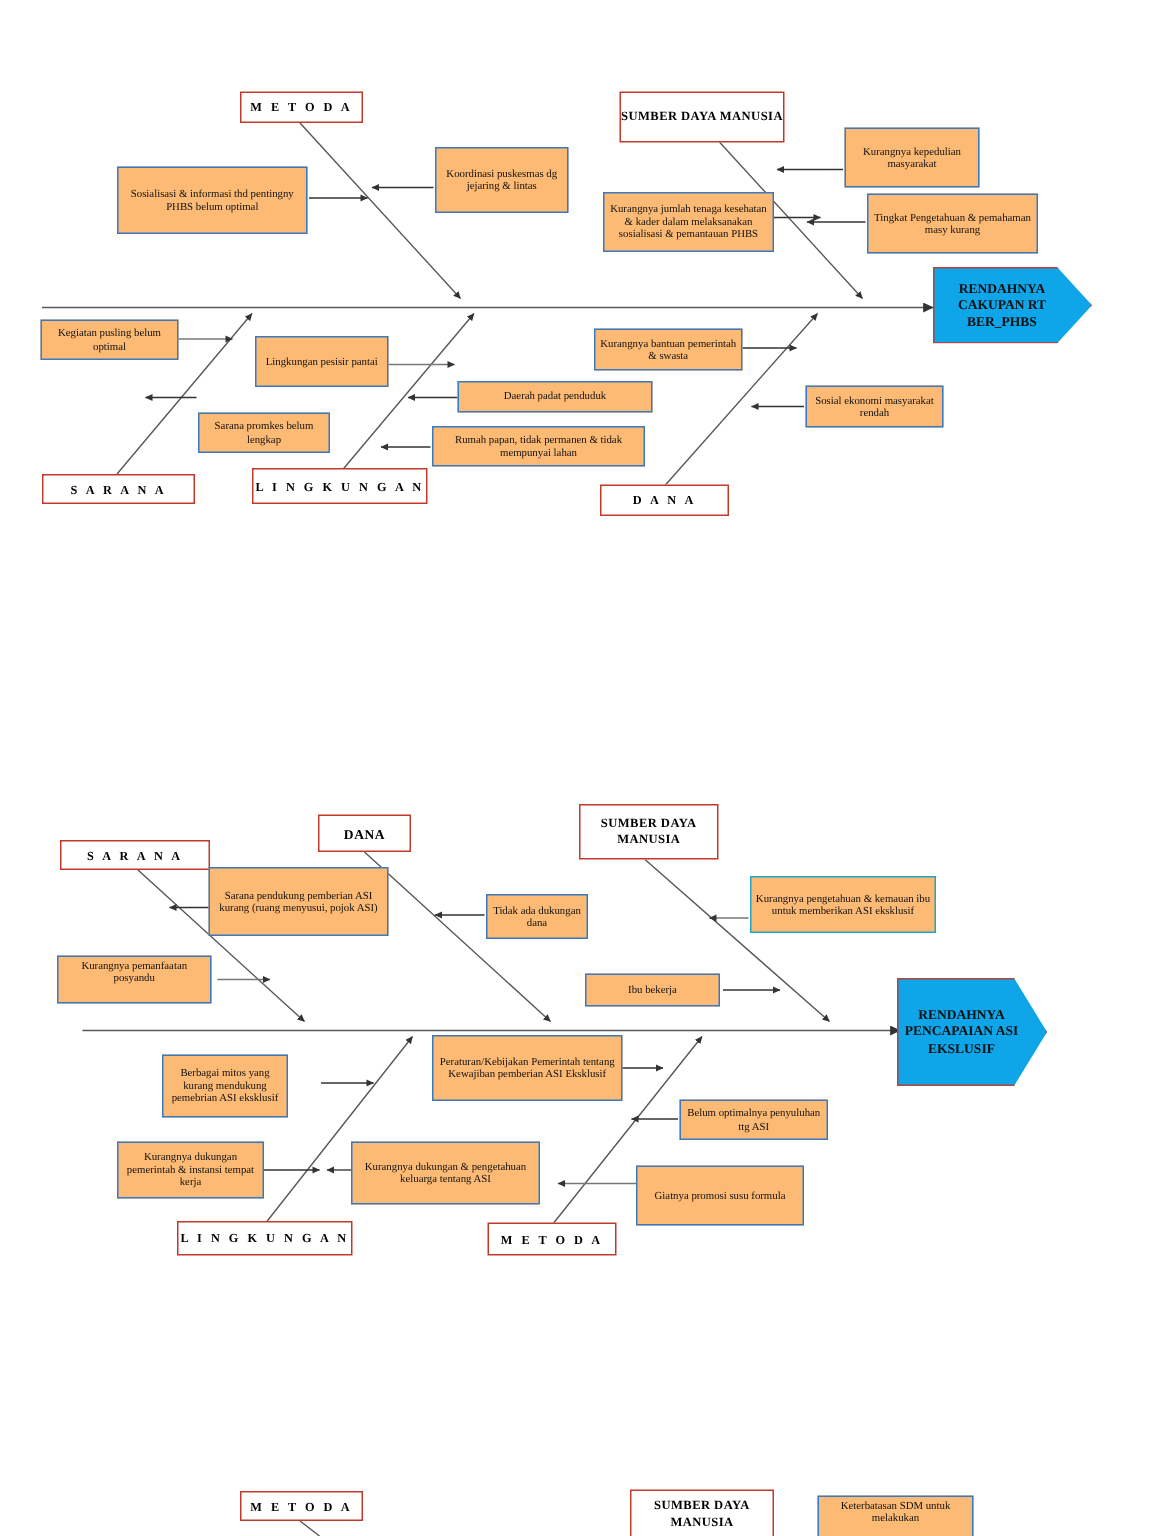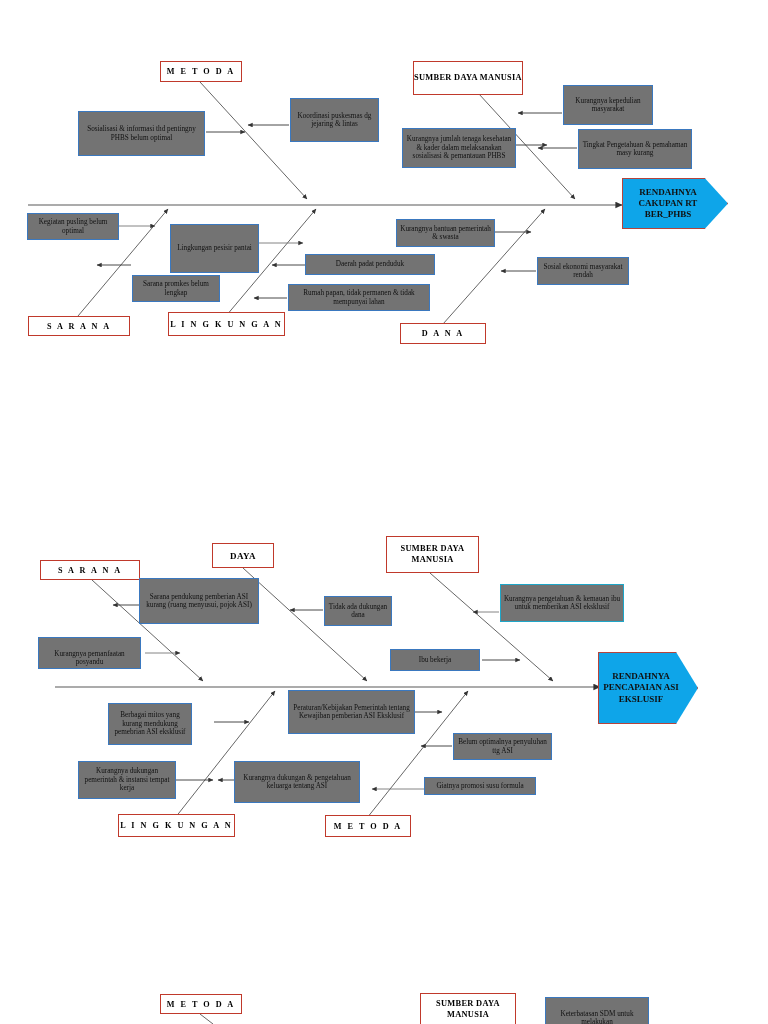--- a/index.html
+++ b/index.html
@@ -8,28 +8,28 @@
     width:768px;height:1024px;position:relative;overflow:hidden;
     font-family:"Liberation Serif","DejaVu Serif",serif;
     color:#000;
   }
   .sheet{position:absolute;left:0;top:0;width:768px;height:1024px;}
   svg.lines{position:absolute;left:0;top:0;width:768px;height:1024px;pointer-events:none;}
 
   
   .cbox{
     position:absolute;box-sizing:border-box;
-    border:1px solid #3a78bf;background:#737373;
+    border:1px solid #3a78bf;background:#fdba74;
     display:flex;align-items:center;justify-content:center;
     text-align:center;line-height:1.18;
     font-size:7.2px;color:#111;padding:1px 2px;overflow:hidden;
   }
   .cbox.thick{border-width:1.6px;}
   .cbox.cyan{border-color:#1fa6c8;border-width:1.3px;}
-  .cbox.clip{align-items:flex-start;padding-top:12px;}
+  .cbox.clip{align-items:flex-start;padding-top:2px;}
 
   
   .cat{
     position:absolute;box-sizing:border-box;
     border:1.3px solid #c0392b;background:#ffffff;
     display:flex;align-items:center;justify-content:center;
     text-align:center;font-weight:bold;color:#000;
     font-size:8.2px;letter-spacing:2.0px;
   }
   .cat.tight{letter-spacing:0.4px;}
@@ -146,40 +146,40 @@
     <div class="cbox thick" style="left:563px;top:85px;width:90px;height:40px;">Kurangnya kepedulian masyarakat</div>
 
     <div class="cbox" style="left:402px;top:128px;width:114px;height:40px;">Kurangnya jumlah tenaga kesehatan &amp; kader dalam melaksanakan sosialisasi &amp; pemantauan PHBS</div>
 
     <div class="cbox thick" style="left:578px;top:129px;width:114px;height:40px;">Tingkat Pengetahuan &amp; pemahaman masy kurang</div>
 
     <div class="cbox" style="left:27px;top:213px;width:92px;height:27px;">Kegiatan pusling belum optimal</div>
 
     <div class="cbox" style="left:132px;top:275px;width:88px;height:27px;">Sarana promkes belum lengkap</div>
 
-    <div class="cbox thick" style="left:170px;top:224px;width:89px;height:49px;">Lingkungan pesisir pantai</div>
+    <div class="cbox thick" style="left:170px;top:224px;width:89px;height:34px;">Lingkungan pesisir pantai</div>
 
     <div class="cbox thick" style="left:305px;top:254px;width:130px;height:21px;">Daerah padat penduduk</div>
 
     <div class="cbox" style="left:288px;top:284px;width:142px;height:27px;">Rumah papan, tidak permanen &amp; tidak mempunyai lahan</div>
 
     <div class="cbox thick" style="left:396px;top:219px;width:99px;height:28px;">Kurangnya bantuan pemerintah &amp; swasta</div>
 
     <div class="cbox" style="left:537px;top:257px;width:92px;height:28px;">Sosial ekonomi masyarakat rendah</div>
 
     <div class="effect" style="left:622px;top:178px;width:106px;height:51px;">
       <span class="ptxt">RENDAHNYA CAKUPAN RT BER_PHBS</span>
     </div>
   </div>
 
   <div>
 
     <div class="cat" style="left:40px;top:560px;width:100px;height:20px;">S A R A N A</div>
 
-    <div class="cat tight" style="left:212px;top:543px;width:62px;height:25px;font-size:9px;font-weight:bold;">DAYA</div>
+    <div class="cat tight" style="left:212px;top:543px;width:62px;height:25px;font-size:9px;font-weight:bold;">DANA</div>
 
     <div class="cat two" style="left:386px;top:536px;width:93px;height:37px;font-size:8.4px;">SUMBER DAYA MANUSIA</div>
 
     <div class="cat" style="left:118px;top:814px;width:117px;height:23px;">L I N G K U N G A N</div>
 
     <div class="cat" style="left:325px;top:815px;width:86px;height:22px;">M E T O D A</div>
 
     <div class="cbox thick" style="left:139px;top:578px;width:120px;height:46px;">Sarana pendukung pemberian ASI kurang (ruang menyusui, pojok ASI)</div>
 
     <div class="cbox thick clip" style="left:38px;top:637px;width:103px;height:32px;">Kurangnya pemanfaatan posyandu</div>
@@ -193,21 +193,21 @@
     <div class="cbox thick" style="left:108px;top:703px;width:84px;height:42px;">Berbagai mitos yang kurang mendukung pemebrian ASI eksklusif</div>
 
     <div class="cbox thick" style="left:78px;top:761px;width:98px;height:38px;">Kurangnya dukungan pemerintah &amp; instansi tempat kerja</div>
 
     <div class="cbox thick" style="left:234px;top:761px;width:126px;height:42px;text-align:center;">Kurangnya dukungan &amp; pengetahuan keluarga tentang ASI</div>
 
     <div class="cbox thick" style="left:288px;top:690px;width:127px;height:44px;">Peraturan/Kebijakan Pemerintah tentang Kewajiban pemberian ASI Eksklusif</div>
 
     <div class="cbox thick" style="left:453px;top:733px;width:99px;height:27px;">Belum optimalnya penyuluhan ttg ASI</div>
 
-    <div class="cbox" style="left:424px;top:777px;width:112px;height:18px;">Giatnya promosi susu formula</div>
+    <div class="cbox" style="left:424px;top:777px;width:112px;height:40px;">Giatnya promosi susu formula</div>
 
     <div class="effect" style="left:598px;top:652px;width:100px;height:72px;">
       <span class="ptxt">RENDAHNYA PENCAPAIAN ASI EKSLUSIF</span>
     </div>
   </div>
 
   <div>
     <div class="cat" style="left:160px;top:994px;width:82px;height:20px;">M E T O D A</div>
 
     <div class="cat two" style="left:420px;top:993px;width:96px;height:33px;font-size:8.4px;">SUMBER DAYA MANUSIA</div>

